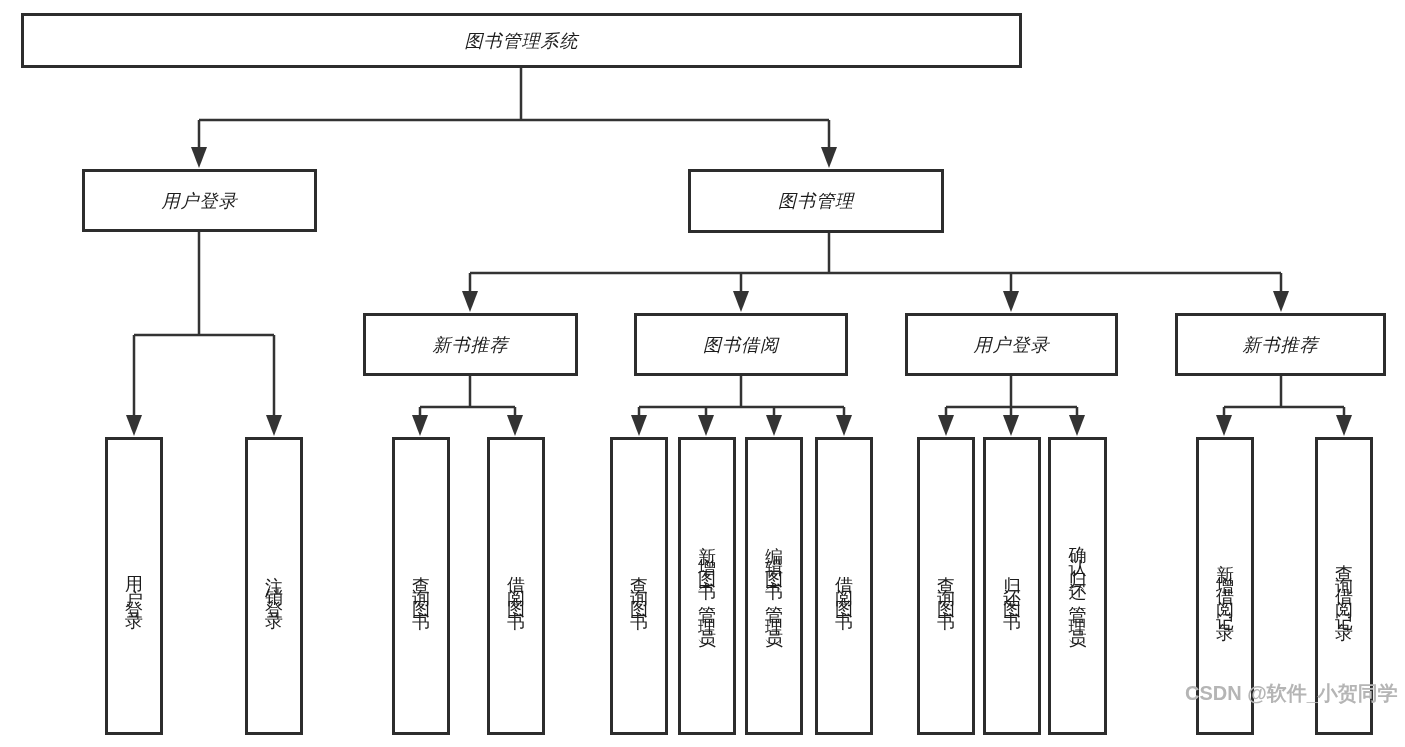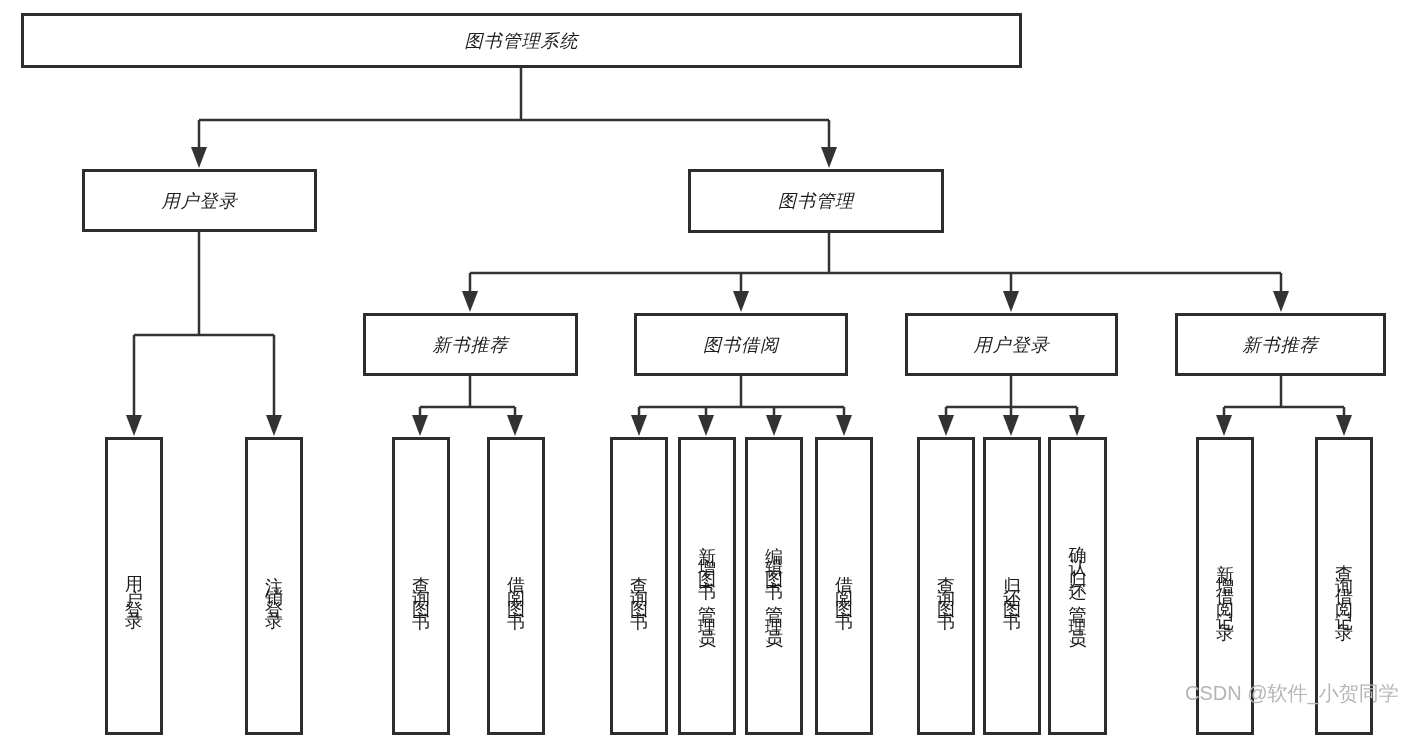--- a/index.html
+++ b/index.html
@@ -40,20 +40,21 @@
     line-height: 1;
     max-height: 286px;
   }
   #watermark {
     position: absolute;
     left: 1185px;
     top: 680px;
     font-size: 20px;
     color: #b5b5b5;
     white-space: nowrap;
+    font-weight: bold;
   }
 </style>
 </head>
 <body>
 
 <div id="canvas">
 
   <svg id="wires" viewBox="0 0 1405 747" xmlns="http://www.w3.org/2000/svg" aria-hidden="true">
     <path fill="none" stroke="#333333" stroke-width="2.5" d="
       M521 68 V120 M199 120 H829 M199 120 V148 M829 120 V148

